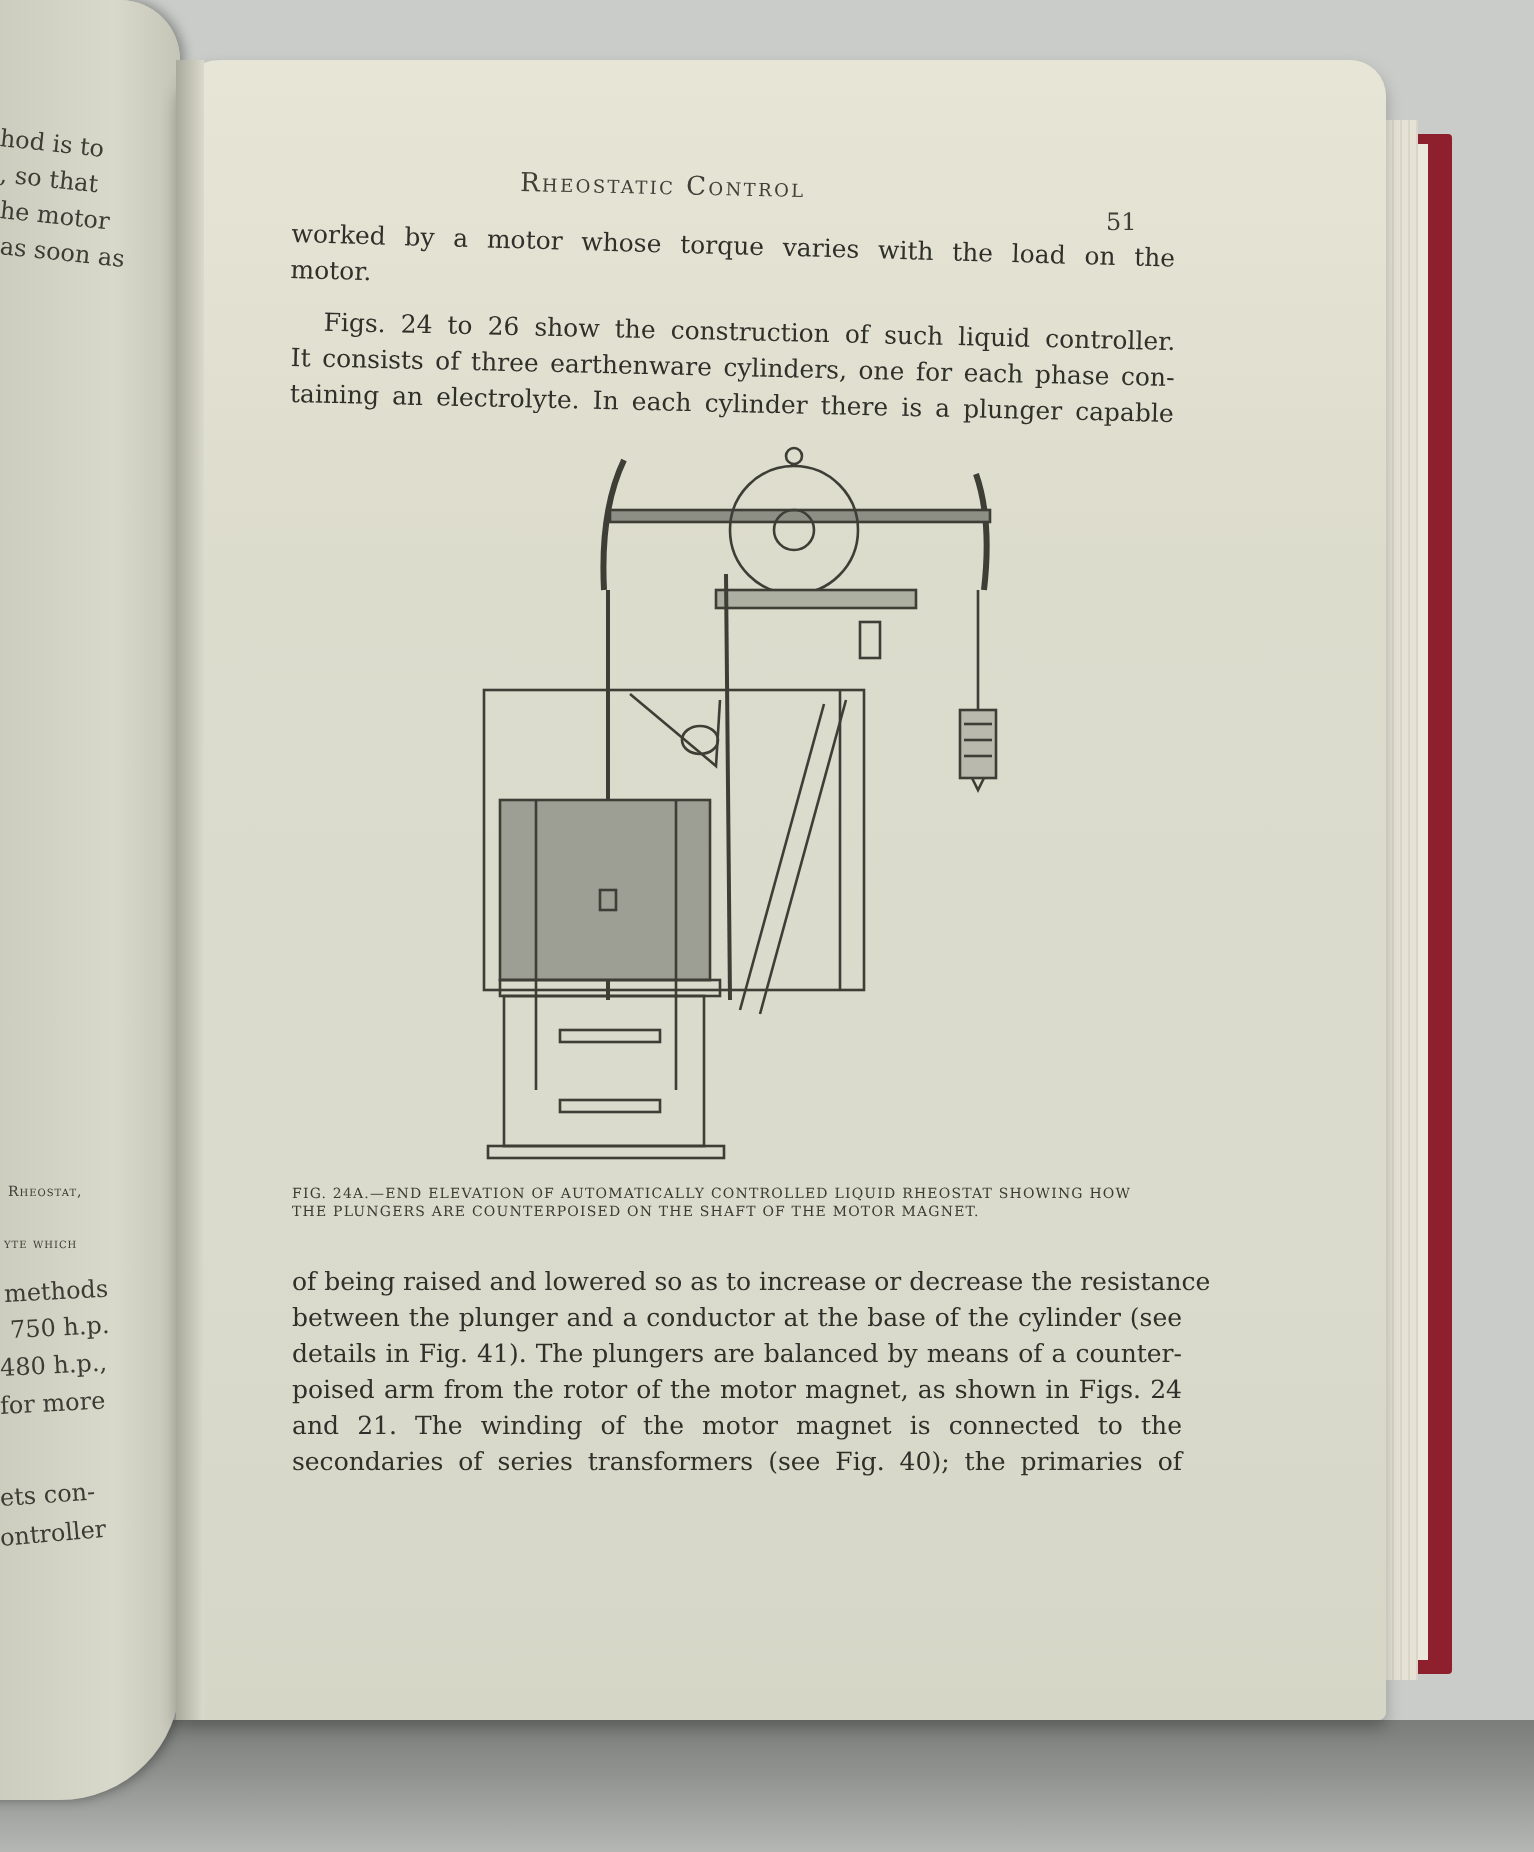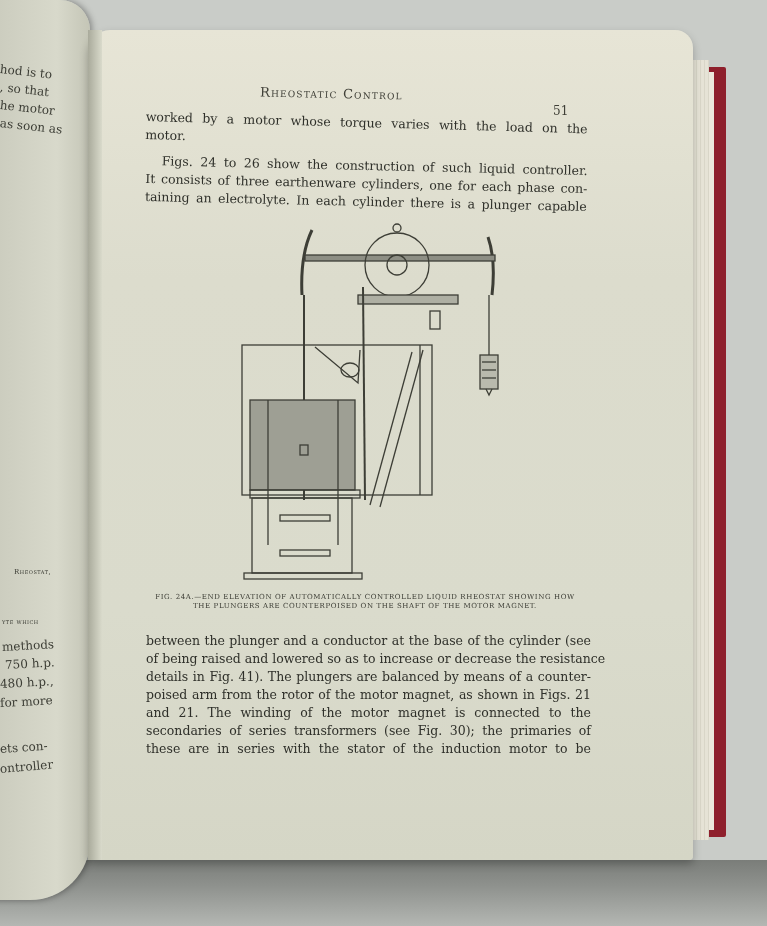--- a/index.html
+++ b/index.html
@@ -13,37 +13,37 @@
   .left-small{font-size:7px;letter-spacing:.5px;font-variant:small-caps;transform:rotate(0deg);}
   .main-page{position:absolute;left:88px;top:30px;width:605px;height:830px;background:linear-gradient(180deg,#e7e5d6 0%,#dcdccd 30%,#dadbcc 70%,#d5d6c6 100%);border-radius:22px 18px 4px 4px;box-shadow:0 4px 8px rgba(0,0,0,.25);}
   .gutter{position:absolute;left:88px;top:30px;width:14px;height:830px;background:linear-gradient(90deg,#a9aa9b,#d9dacb);}
   .header{position:absolute;left:260px;top:86px;font-size:13px;letter-spacing:1.2px;color:#3f3f37;font-variant:small-caps;transform:rotate(1.2deg);}
   .page-num{position:absolute;left:553px;top:104px;font-size:12px;color:#3f3f37;}
   .para{position:absolute;left:146px;width:442px;font-size:12.5px;line-height:18px;color:#2f302a;text-align:justify;}
   .p1{top:108px;transform:rotate(1.6deg);transform-origin:left top;}
   .p2{top:148px;transform:rotate(-1.8deg);transform-origin:left top;}
   .p3{top:632px;width:445px;}
   .p-line{display:block;white-space:nowrap;text-align-last:justify;}
-  .caption{position:absolute;left:146px;top:593px;width:438px;font-size:7px;line-height:9px;letter-spacing:.6px;color:#3a3b33;font-variant:small-caps;text-transform:uppercase;text-align:center;}
+  .caption{position:absolute;left:146px;top:593px;width:438px;font-size:7px;line-height:9px;letter-spacing:.6px;color:#3a3b33;font-variant:small-caps;text-transform:uppercase;}
   .figure{position:absolute;left:230px;top:215px;width:280px;height:365px;}
 </style>
 </head>
 <body>
 
 <div class="bg-bottom"></div>
 <div class="cover"></div>
 <div class="cover-inner"></div>
 <div class="page-edges"></div>
 
 <div class="left-page">
   <div class="left-text" style="top:62px;">hod is to</div>
   <div class="left-text" style="top:80px;">, so that</div>
   <div class="left-text" style="top:98px;">he motor</div>
   <div class="left-text" style="top:116px;">as soon as</div>
-  <div class="left-text left-small" style="top:568px;left:24px;margin-left:10px;">Rheostat,</div>
+  <div class="left-text left-small" style="top:592px;left:24px;">Rheostat,</div>
   <div class="left-text left-small" style="top:618px;left:22px;">yte which</div>
   <div class="left-text" style="top:640px;left:22px;transform:rotate(-3deg);">methods</div>
   <div class="left-text" style="top:658px;left:25px;transform:rotate(-3deg);">750 h.p.</div>
   <div class="left-text" style="top:677px;left:20px;transform:rotate(-3deg);">480 h.p.,</div>
   <div class="left-text" style="top:696px;left:20px;transform:rotate(-3deg);">for more</div>
   <div class="left-text" style="top:742px;left:20px;transform:rotate(-4deg);">ets con-</div>
   <div class="left-text" style="top:762px;left:20px;transform:rotate(-5deg);">ontroller</div>
 </div>
 
 <div class="main-page"></div>
@@ -95,20 +95,19 @@
     <rect x="22" y="283" width="100" height="75"></rect>
     <rect x="50" y="300" width="50" height="6"></rect>
     <rect x="50" y="335" width="50" height="6"></rect>
     <rect x="14" y="358" width="118" height="6"></rect>
   </g>
 </svg>
 
 <div class="caption">Fig. 24a.—End Elevation of Automatically Controlled Liquid Rheostat showing how the Plungers are Counterpoised on the Shaft of the Motor Magnet.</div>
 
 <div class="para p3">
+  <span class="p-line">of being raised and lowered so as to increase or decrease the resistance</span>
   <span class="p-line">between the plunger and a conductor at the base of the cylinder (see</span>
-  <span class="p-line">of being raised and lowered so as to increase or decrease the resistance</span>
   <span class="p-line">details in Fig. 41).   The plungers are balanced by means of a counter-</span>
-  <span class="p-line">poised arm from the rotor of the motor magnet, as shown in Figs. 21</span>
+  <span class="p-line">poised arm from the rotor of the motor magnet, as shown in Figs. 24</span>
   <span class="p-line">and 21.  The winding of the motor magnet is connected to the</span>
-  <span class="p-line">secondaries of series transformers (see Fig. 30);  the primaries of</span>
-  <span class="p-line">these are in series with the stator of the induction motor to be</span>
+  <span class="p-line">secondaries of series transformers (see Fig. 40);  the primaries of</span>
 </div>
 
 </body></html>

